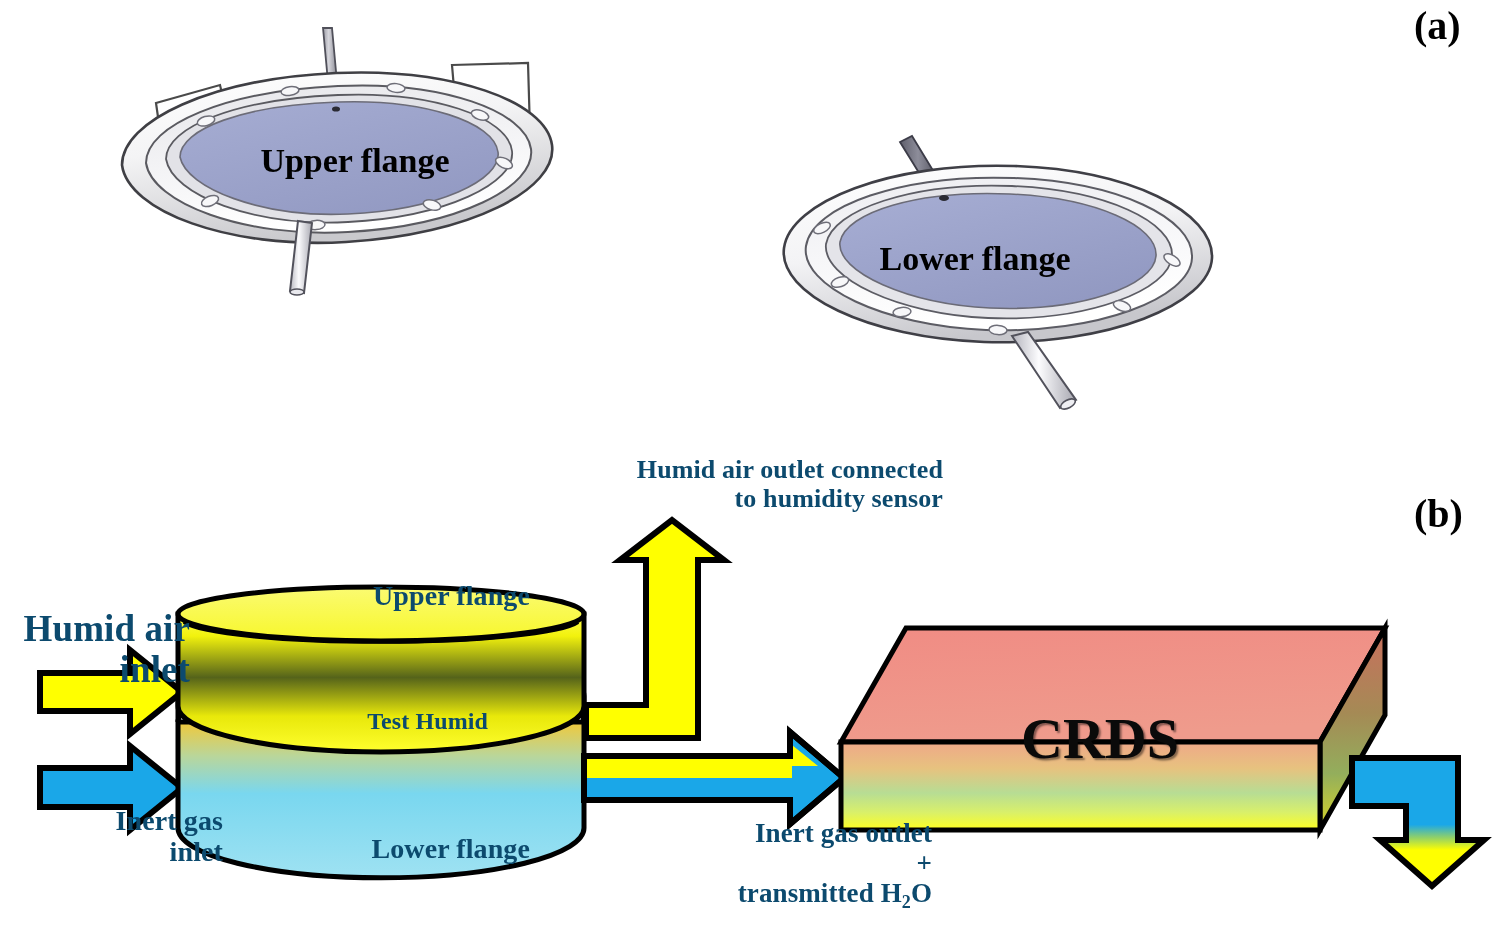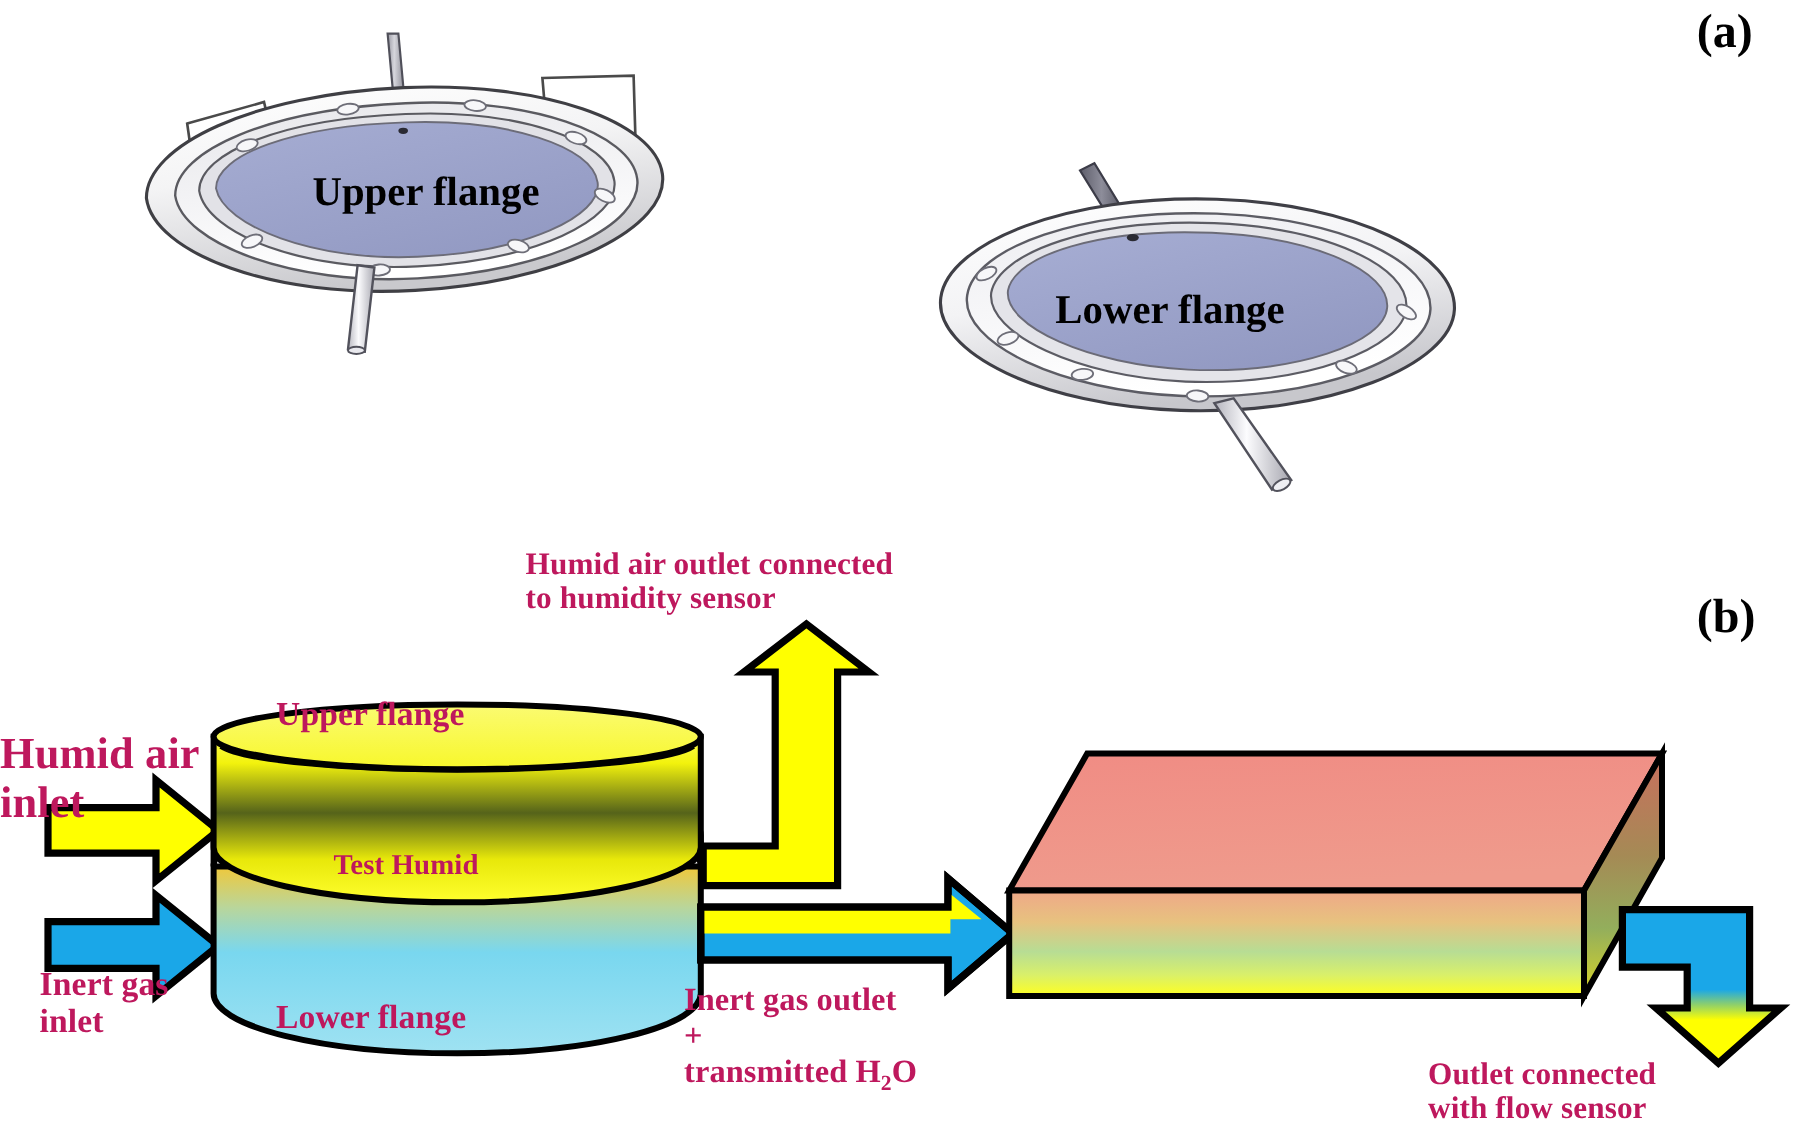--- a/index.html
+++ b/index.html
@@ -1,20 +1,20 @@
 <!DOCTYPE html>
 <html><head>
 <meta charset="utf-8">
 <style>
   html,body{margin:0;padding:0;background:#ffffff;}
   body{width:1500px;height:943px;position:relative;overflow:hidden;
        font-family:"Liberation Serif",serif;color:#000;}
   .stage{position:absolute;left:0;top:0;width:1500px;height:943px;}
-  .lab{position:absolute;font-weight:bold;color:#be185d;line-height:1.12;
-       text-align:left;white-space:pre-line;letter-spacing:.1px;}
+  .lab{position:absolute;font-weight:bold;color:#0c4a6e;line-height:1.12;
+       text-align:right;white-space:pre-line;letter-spacing:.1px;}
   .panel-tag{position:absolute;font-weight:bold;font-size:40px;color:#000;}
   .flange-label{position:absolute;font-weight:bold;color:#000;
        text-align:center;white-space:nowrap;}
   svg{display:block;overflow:visible;}
 </style>
 </head>
 <body>
 
 <div class="stage">
 
@@ -233,21 +233,22 @@
 
   <div class="lab" style="left:0px;top:805px;width:190px;font-size:28px;margin-left:33px;">Inert gas
 inlet</div>
 
   <div class="lab" style="left:230px;top:580px;width:300px;font-size:28px;">Upper flange</div>
 
   <div class="lab" style="left:230px;top:833px;width:300px;font-size:28px;">Lower flange</div>
 
   <div class="lab" style="left:278px;top:708px;width:210px;font-size:24px;">Test Humid</div>
 
-  <div class="lab" style="left:570px;top:818px;width:340px;font-size:27px;"><span>Inert gas outlet
+  <div class="lab" style="left:592px;top:818px;width:340px;font-size:27px;"><span>Inert gas outlet
 +
 transmitted H</span><sub style="font-size:18px;">2</sub><span>O</span></div>
 
-
-  <div class="lab" style="left:1190px;top:880px;width:310px;font-size:26px;">Outlet connected
-with flow sensor</div>
+  <div style="position:absolute;left:960px;top:705px;width:280px;text-align:center;
+              font-size:58px;font-weight:bold;color:#0a0a0a;
+              text-shadow:2px 2px 2px rgba(0,0,0,0.45);">CRDS</div>
+
 
 </div>
 
 </body></html>

